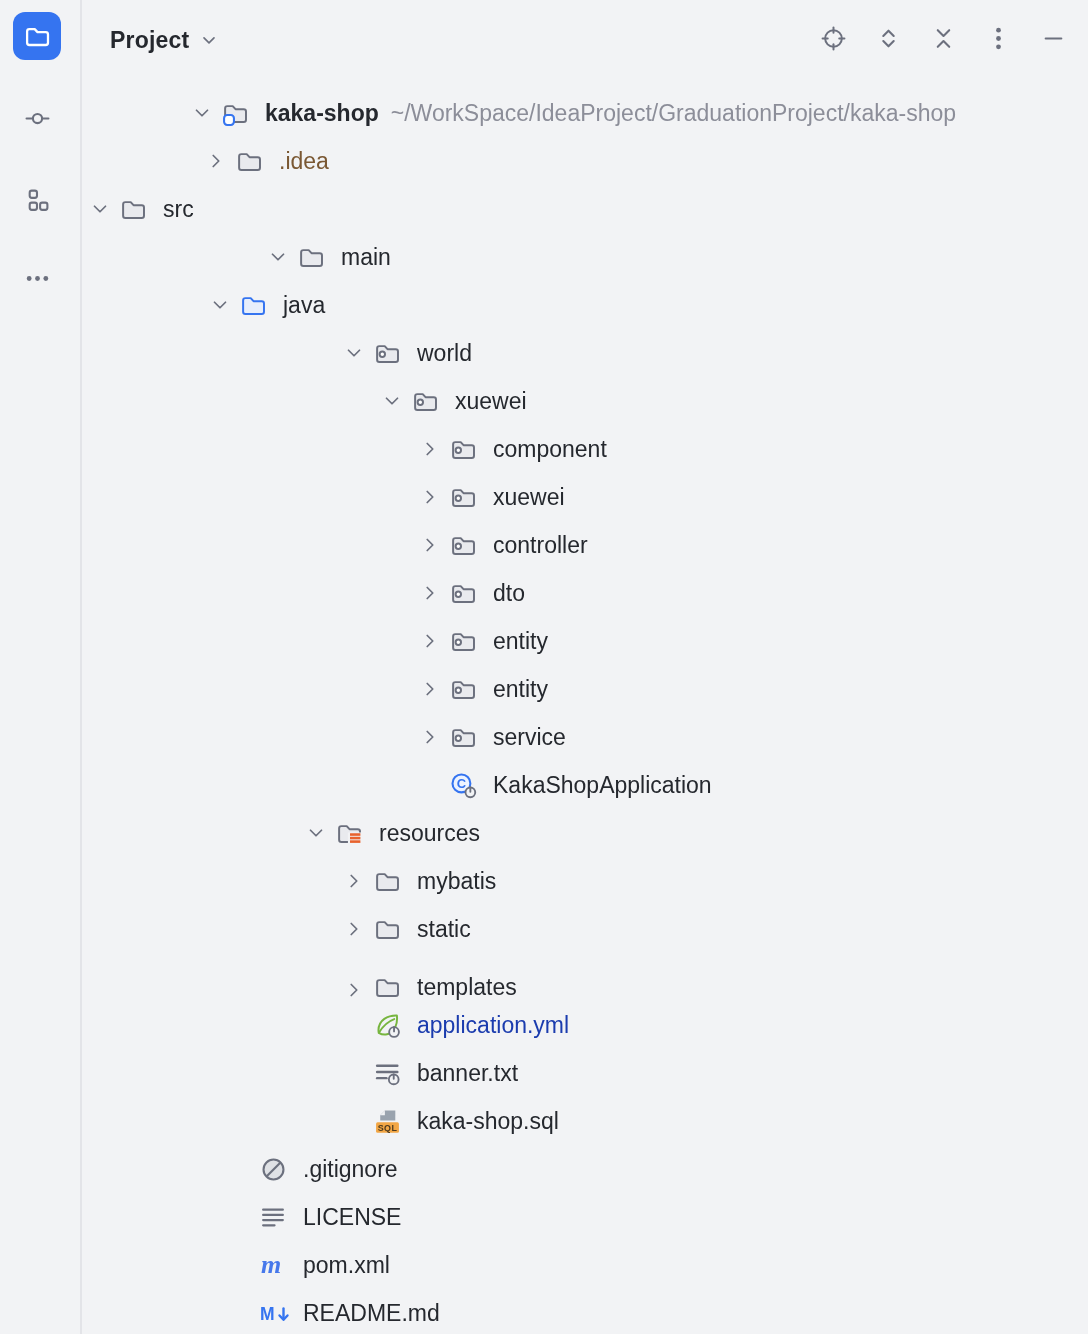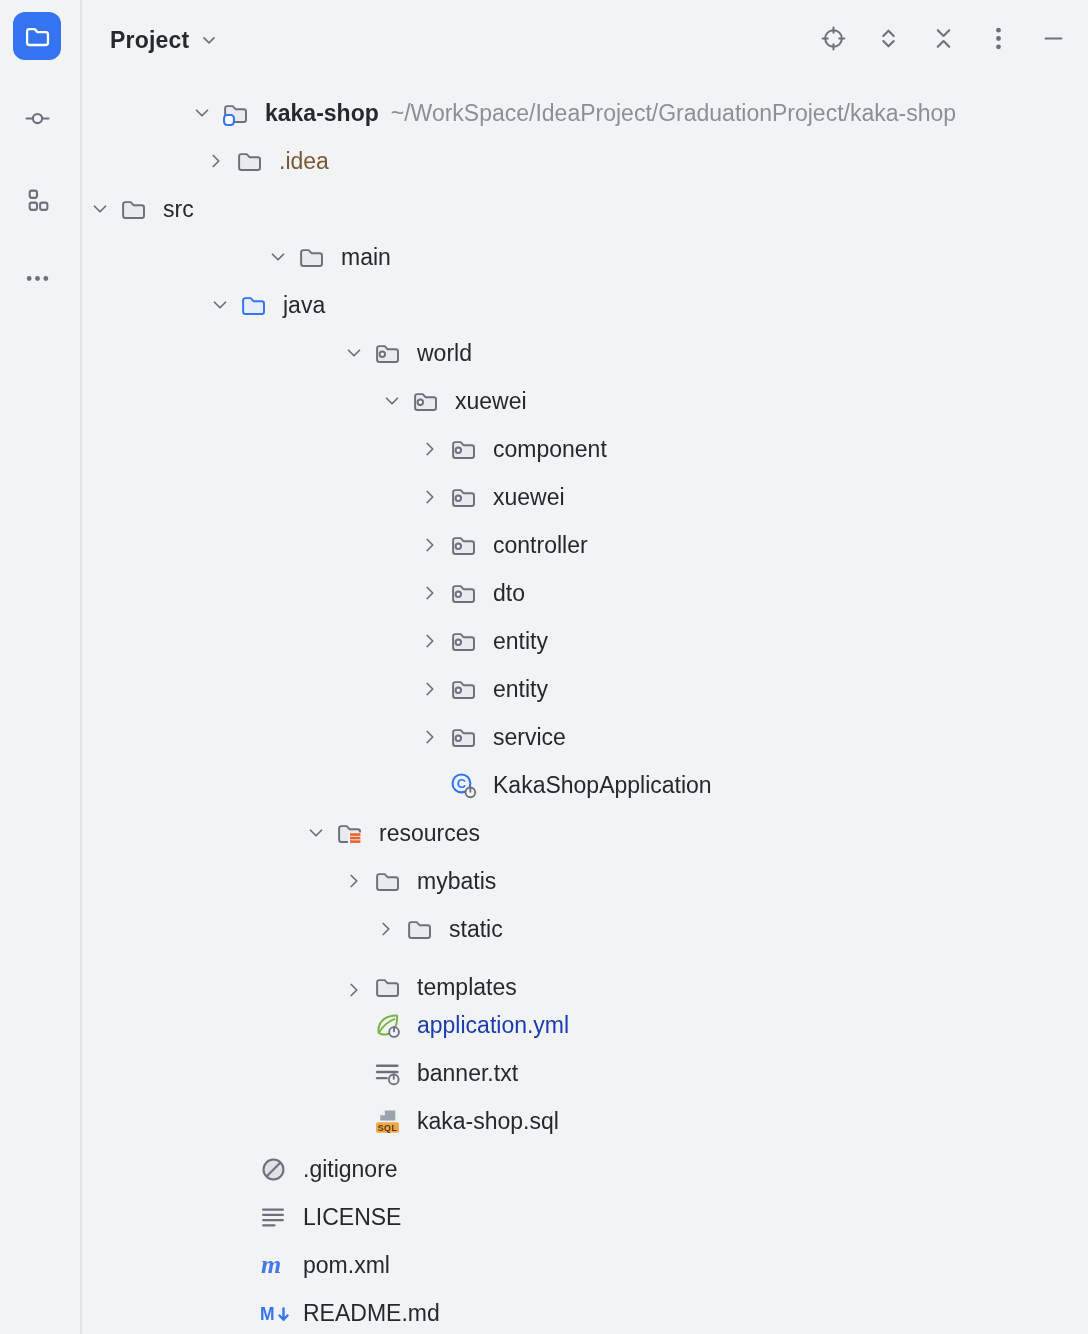--- a/index.html
+++ b/index.html
@@ -394,21 +394,21 @@
           </svg>
         </span>
     <span class="ticon">
           <svg width="27" height="27" viewBox="0 0 26 26">
             <path d="M3 8.1 c0-1.2 1-2.2 2.2-2.2 h5.1 l2.7 2.9 h7.9 c1.2 0 2.2 1 2.2 2.2 v8 c0 1.2-1 2.2-2.2 2.2 H5.2 C4 21.2 3 20.2 3 19 Z" fill="#E9EAEE" stroke="#6C707E" stroke-width="1.9" stroke-linejoin="round"></path>
           </svg>
         </span>
     <span class="label">mybatis</span>
 
   </div>
-      <div class="row" style="padding-left: 254px; margin-left: 32px;">
+      <div class="row" style="padding-left: 254px;">
     <span class="chev">
           <svg width="22" height="22" viewBox="0 0 24 24" fill="none" stroke="#6C707E" stroke-width="1.9" stroke-linecap="round" stroke-linejoin="round">
             <polyline points="9,6 15,12 9,18"></polyline>
           </svg>
         </span>
     <span class="ticon">
           <svg width="27" height="27" viewBox="0 0 26 26">
             <path d="M3 8.1 c0-1.2 1-2.2 2.2-2.2 h5.1 l2.7 2.9 h7.9 c1.2 0 2.2 1 2.2 2.2 v8 c0 1.2-1 2.2-2.2 2.2 H5.2 C4 21.2 3 20.2 3 19 Z" fill="#E9EAEE" stroke="#6C707E" stroke-width="1.9" stroke-linejoin="round"></path>
           </svg>
         </span>

